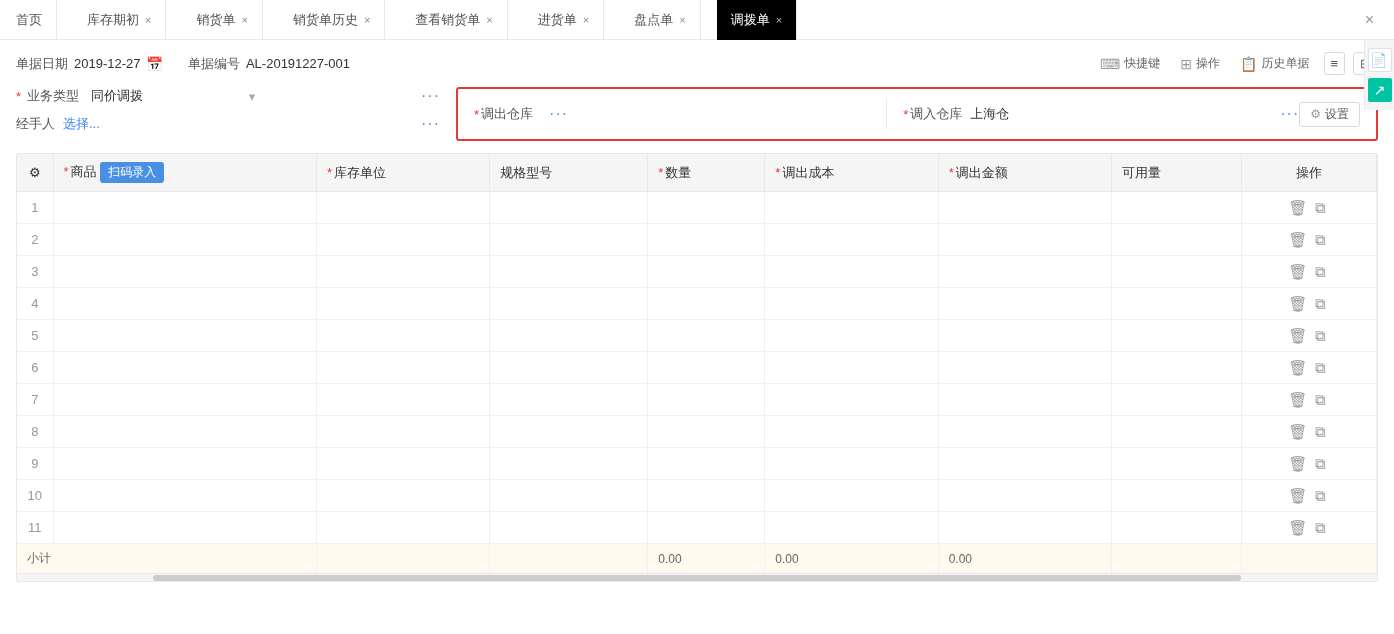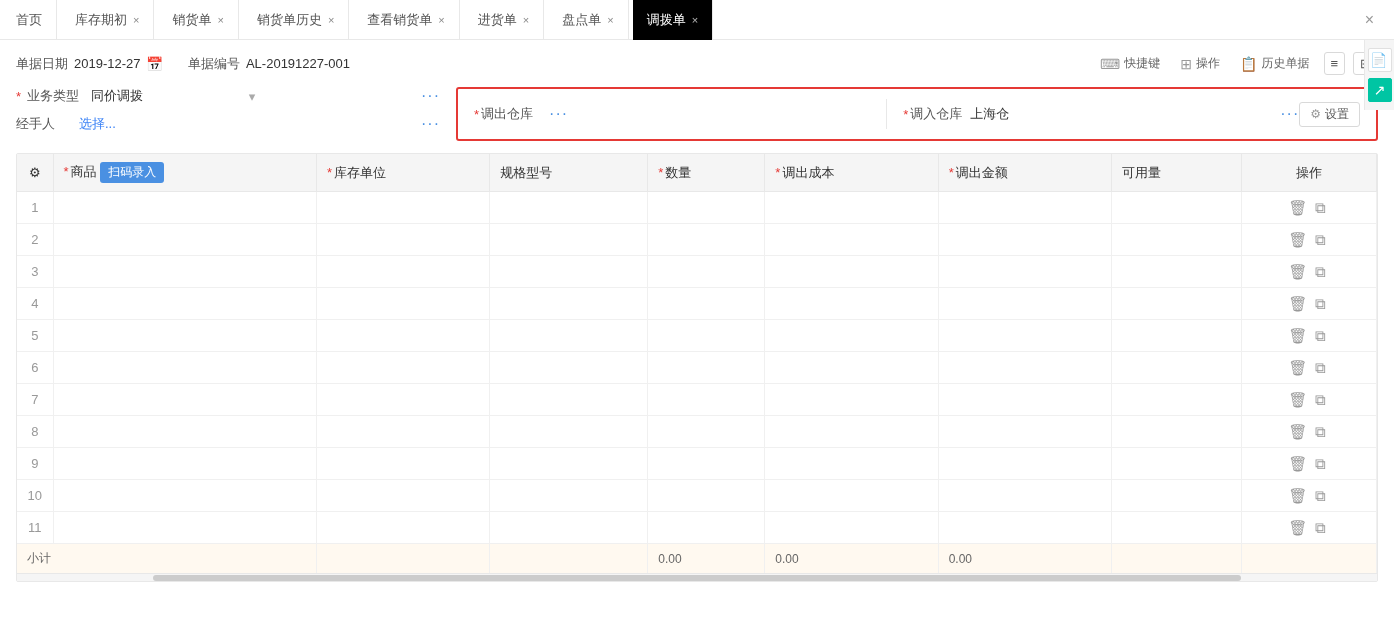--- a/index.html
+++ b/index.html
@@ -1,21 +1,21 @@
 <!DOCTYPE html>
 <html><head>
   <meta charset="utf-8">
   <style>
     * { box-sizing: border-box; margin: 0; padding: 0; }
     body { font-family: "Microsoft YaHei", "PingFang SC", sans-serif; font-size: 13px; background: #f5f5f5; color: #333; }
 
     
     .tab-bar {
       display: flex; align-items: center; background: #fff; border-bottom: 1px solid #e8e8e8;
-      height: 40px; padding: 0 8px; gap: 4px;
+      height: 40px; padding: 0 8px; gap: 16px;
     }
     .tab-item {
       display: flex; align-items: center; padding: 0 14px; height: 40px; cursor: pointer;
       font-size: 13px; color: #555; white-space: nowrap; border-right: 1px solid #e8e8e8;
       position: relative;
     }
     .tab-item:first-child { border-left: none; padding: 0 14px 0 8px; }
     .tab-item.active { background: #000000; color: #fff; }
     .tab-item .tab-close { margin-left: 6px; font-size: 11px; cursor: pointer; opacity: 0.7; }
     .tab-item.active .tab-close { color: #fff; }
@@ -46,21 +46,21 @@
     .form-field:last-child { margin-bottom: 0; }
     .field-required { color: #e53935; margin-right: 2px; }
     .field-label { color: #555; white-space: nowrap; }
     .field-value { color: #333; flex: 1; }
     .field-arrow { color: #aaa; cursor: pointer; margin-left: 4px; }
     .field-dots { color: #4a90e2; cursor: pointer; margin-left: 8px; font-size: 16px; letter-spacing: 1px; }
     .warehouse-group { display: flex; align-items: center; flex: 1; }
     .warehouse-group .field-label { color: #555; }
     .warehouse-group .field-value { color: #333; margin: 0 4px; }
     .warehouse-divider { width: 1px; background: #e8e8e8; height: 30px; margin: 0 16px; }
-    .person-field { display: flex; align-items: center; gap: 16px; }
+    .person-field { display: flex; align-items: center; gap: 0; }
     .person-placeholder { color: #3b82f6; }
 
     
     .table-wrap { border: 1px solid #e8e8e8; border-radius: 2px; }
     table { width: 100%; border-collapse: collapse; font-size: 13px; }
     thead tr { background: #f5f5f5; }
     thead th { padding: 8px 10px; text-align: left; border-right: 1px solid #e8e8e8; border-bottom: 1px solid #e8e8e8; font-weight: normal; color: #333; white-space: nowrap; }
     thead th.required::before { content: "*"; color: #e53935; margin-right: 2px; }
     tbody tr { border-bottom: 1px solid #f0f0f0; }
     tbody td { padding: 6px 10px; border-right: 1px solid #f0f0f0; height: 32px; color: #333; }

